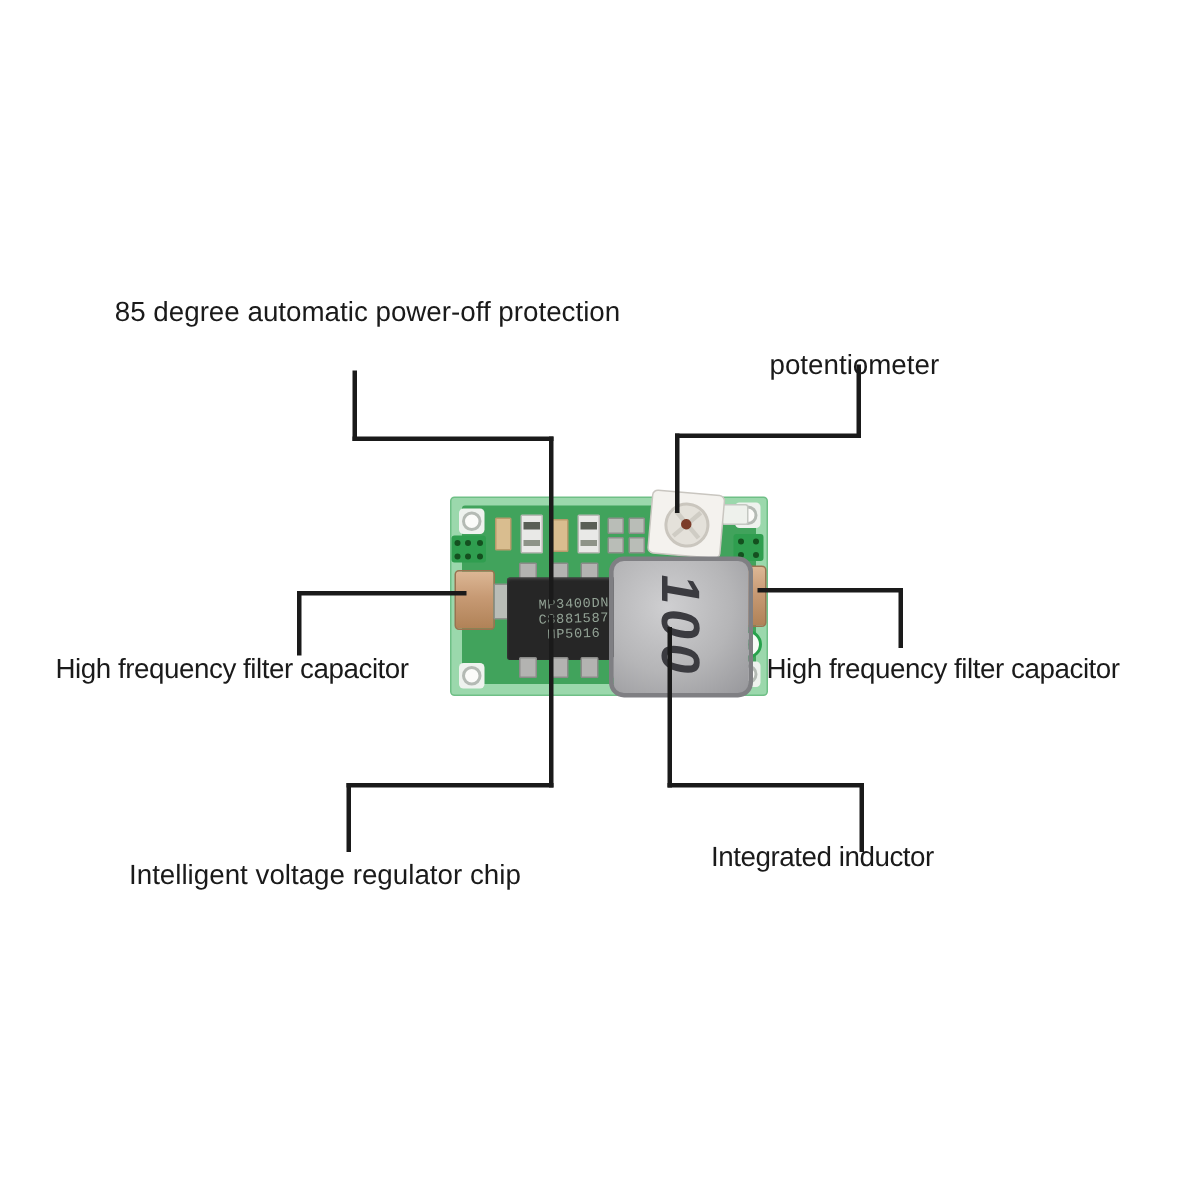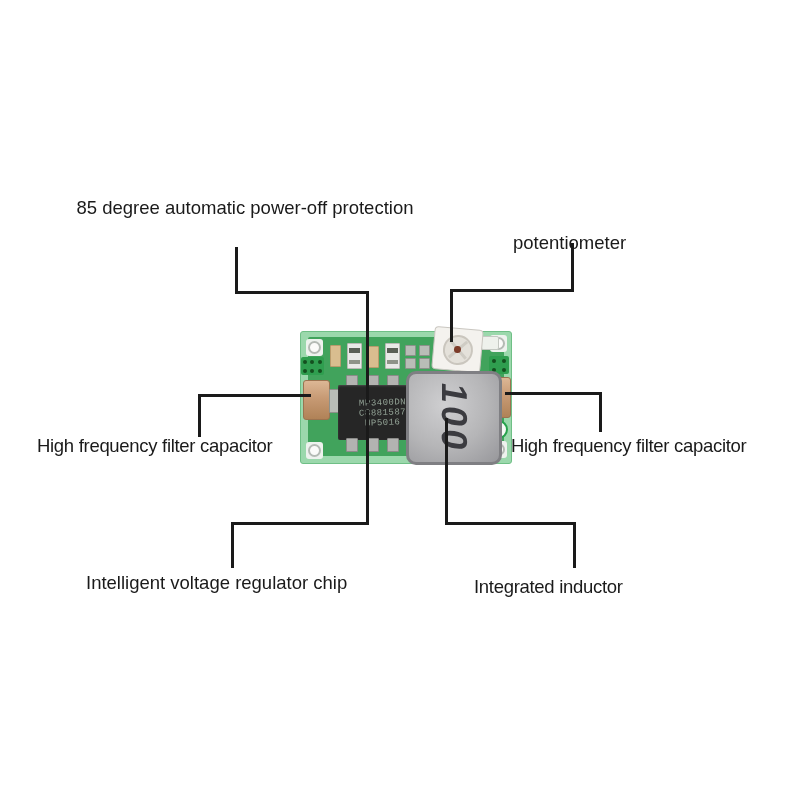--- a/index.html
+++ b/index.html
@@ -175,15 +175,15 @@
   </div>
 
   <div class="lbl" style="left:513px;top:214px;margin-top:18px;">potentiometer</div>
 
   <div class="lbl" style="left:37px;top:435px;letter-spacing:-0.3px;">High frequency filter capacitor</div>
 
   <div class="lbl" style="left:511px;top:435px;letter-spacing:-0.3px;">High frequency filter capacitor</div>
 
   <div class="lbl" style="left:86px;top:572px;">Intelligent voltage regulator chip</div>
 
-  <div class="lbl" style="left:474px;top:576px;letter-spacing:-0.3px;">Integrated inductor</div>
+  <div class="lbl" style="left:474px;top:560px;letter-spacing:-0.3px;">Integrated inductor</div>
 
 </div>
 
 </body></html>

